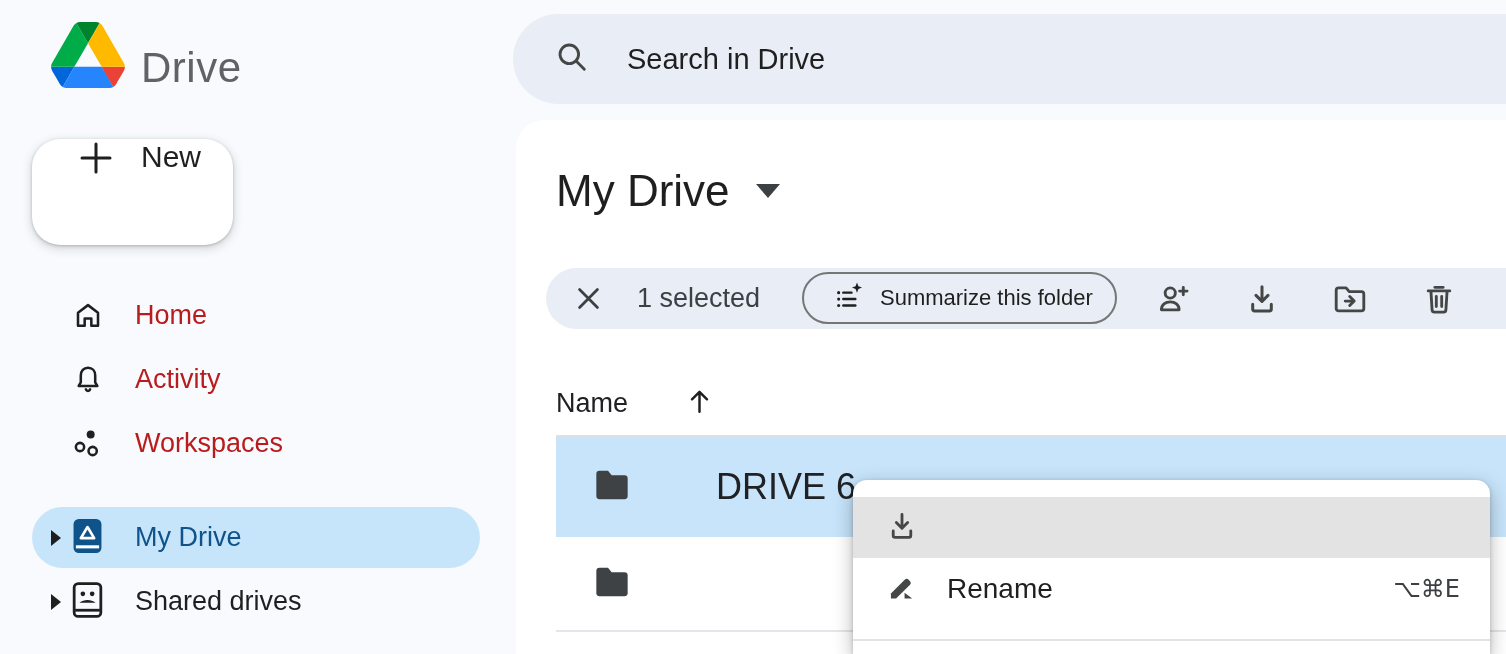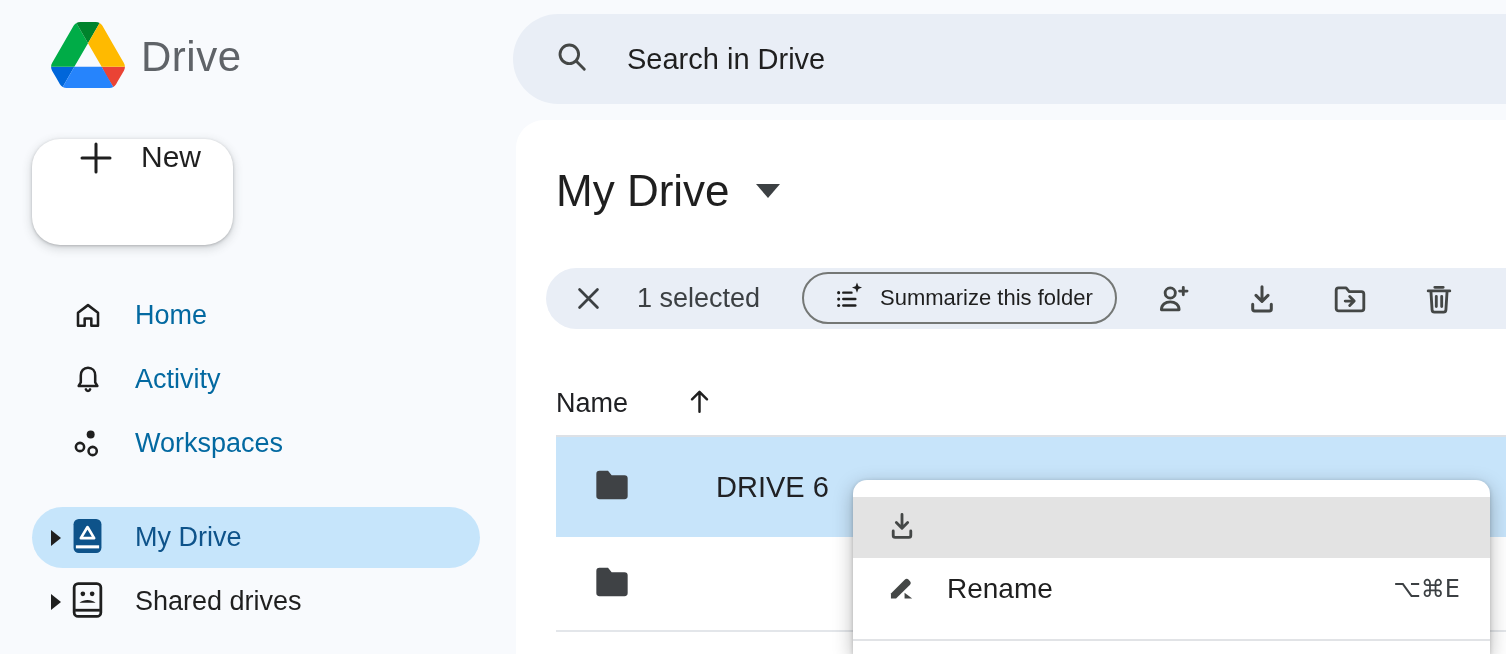--- a/index.html
+++ b/index.html
@@ -1,29 +1,29 @@
 <!DOCTYPE html>
 <html><head>
 <meta charset="utf-8">
 <style>
   html,body{margin:0;padding:0;}
   body{font-family:"Liberation Sans","DejaVu Sans",sans-serif;background:#f8fafd;}
   .screen{position:relative;width:1506px;height:654px;background:#f8fafd;overflow:hidden;}
 
   
-  .logo-row{position:absolute;left:51px;top:22px;display:flex;align-items:center;gap:16px;}
+  .logo-row{position:absolute;left:51px;top:22px;display:flex;align-items:flex-end;gap:16px;}
   .logo-text{font-size:42px;color:#5f6368;letter-spacing:.5px;}
   .new-btn{position:absolute;left:32px;top:139px;width:201px;height:106px;background:#fff;border:none;
     border-radius:28px;display:flex;cursor:pointer;
     box-shadow:0 1px 3px rgba(60,64,67,.30),0 3px 8px 2px rgba(60,64,67,.15);}
   .new-btn .plus{margin-left:40px;}
   .new-btn .label{margin-left:27px;font-size:30px;font-weight:500;color:#1f1f1f;}
   .nav-item{position:absolute;left:0;width:490px;height:64px;display:flex;align-items:center;cursor:pointer;}
   .nav-item .nicon{position:absolute;left:72px;width:32px;display:flex;justify-content:center;}
-  .nav-item .nlabel{position:absolute;left:135px;font-size:27px;color:#0369a1;}
+  .nav-item .nlabel{position:absolute;left:135px;font-size:27px;color:#b91c1c;}
   .drive-item{position:absolute;left:32px;width:448px;height:61px;border-radius:31px;display:flex;align-items:center;cursor:pointer;}
   .drive-item.selected{background:#c6e5fb;}
   .drive-item .caret-right{position:absolute;left:19px;width:0;height:0;border-top:8px solid transparent;
     border-bottom:8px solid transparent;border-left:10px solid #1f1f1f;}
   .drive-item .dicon{position:absolute;left:40px;}
   .drive-item .dlabel{position:absolute;left:103px;font-size:27px;color:#1f1f1f;}
   .drive-item.selected .dlabel{color:#0e538a;font-weight:500;}
 
   
   .search-bar{position:absolute;left:513px;top:14px;width:993px;height:90px;background:#e9eef6;
@@ -50,21 +50,21 @@
   .tb-person{left:610px;} .tb-download{left:698px;} .tb-move{left:786px;} .tb-trash{left:875px;}
 
   
   .col-header{position:absolute;left:556px;top:386px;display:flex;align-items:center;gap:56px;cursor:pointer;}
   .col-header .htext{font-size:27px;font-weight:500;color:#202124;}
   .header-divider{position:absolute;left:556px;top:435px;width:950px;height:2px;background:#dde1e6;}
   .file-row{position:absolute;left:556px;width:950px;height:100px;cursor:pointer;}
   .row-drive6{top:437px;background:#c7e4fa;}
   .row-drive10{top:537px;height:93px;background:#fff;border-bottom:2px solid #e3e6ea;}
   .file-row .ficon{position:absolute;left:36px;top:50%;transform:translateY(-50%);}
-  .file-row .fname{position:absolute;left:160px;top:50%;transform:translateY(-50%);font-size:29px;font-weight:500;color:#202124;}
+  .file-row .fname{position:absolute;left:160px;top:50%;transform:translateY(-50%);font-size:36px;font-weight:500;color:#202124;}
 
   
   .context-menu{position:absolute;left:853px;top:480px;width:637px;height:174px;background:#fff;
     border-radius:14px 14px 0 0;box-shadow:0 6px 20px rgba(0,0,0,.28),0 1px 4px rgba(0,0,0,.18);
     padding-top:17px;box-sizing:border-box;}
   .menu-item{position:relative;height:61px;display:flex;align-items:center;cursor:pointer;}
   .menu-item.hovered{background:#e3e3e3;}
   .menu-item .micon{position:absolute;left:32px;}
   .menu-item .mlabel{position:absolute;left:94px;font-size:28px;color:#1f1f1f;}
   .menu-item .mshortcut{position:absolute;right:30px;font-size:24px;color:#3c4043;font-family:"DejaVu Sans",sans-serif;}

